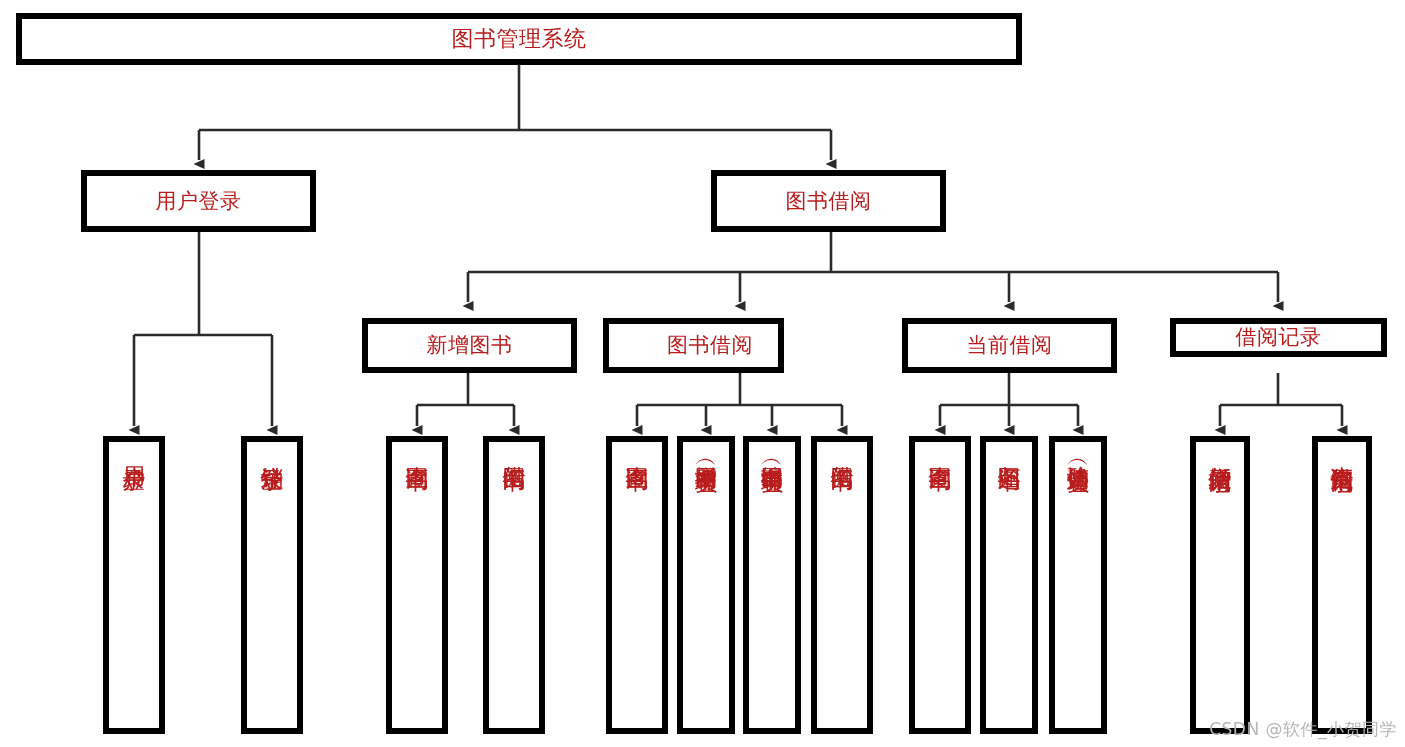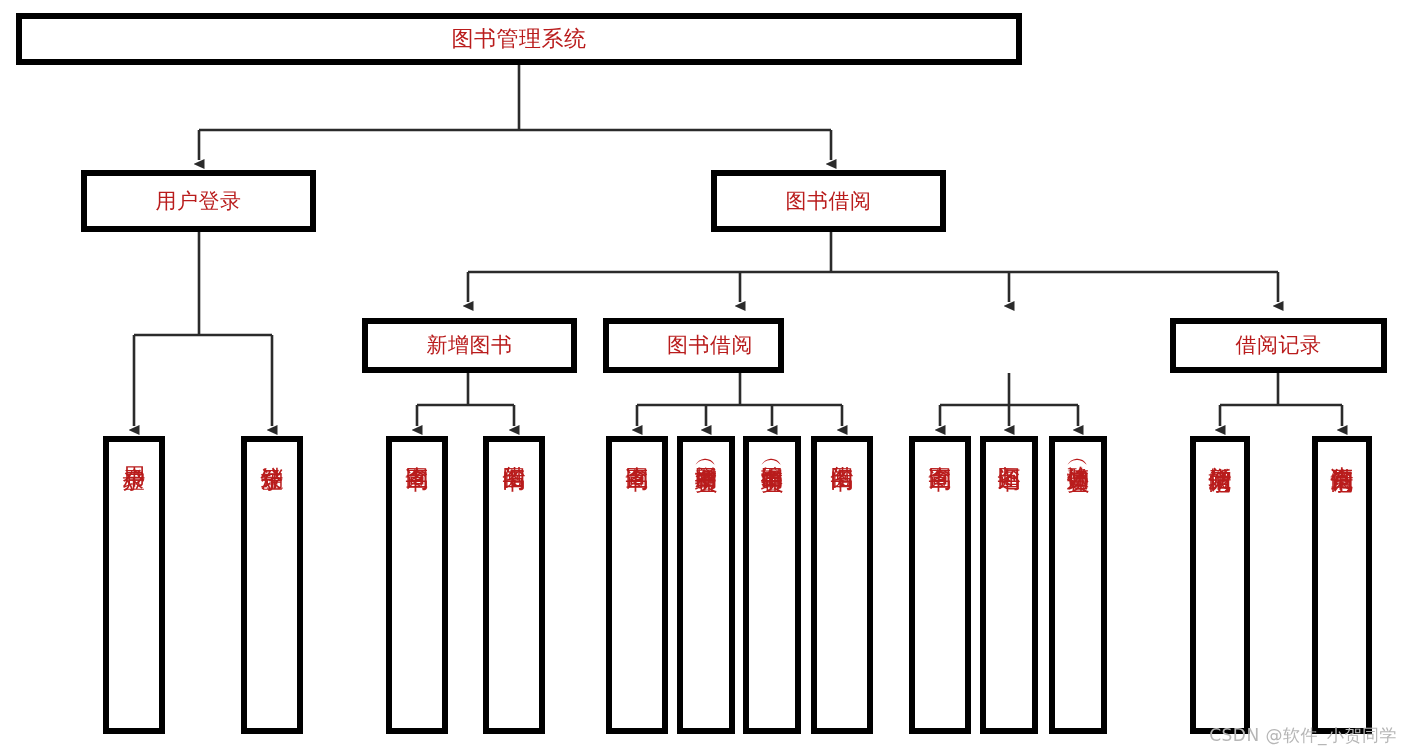--- a/index.html
+++ b/index.html
@@ -62,21 +62,21 @@
     line-height: 1.18;
     letter-spacing: 1px;
     white-space: pre-line;
   }
   .node.v.tall .lbl {
     font-size: 22px;
   }
   .watermark {
     position: absolute;
     right: 8px;
-    bottom: 0;
+    bottom: 6px;
     font-size: 17px;
     color: #b6b6b6;
     letter-spacing: 0.5px;
     white-space: nowrap;
   }
 </style>
 </head>
 <body>
 
 <div id="canvas">
@@ -141,21 +141,24 @@
   <div class="node h" style="left:711px; top:170px; width:235px; height:62px;">
     <span class="lbl">图书借阅</span>
   </div>
 
   <div class="node h" style="left:362px; top:318px; width:215px; height:55px;">
     <span class="lbl">新增图书</span>
   </div>
   <div class="node h" style="left:603px; top:318px; width:181px; height:55px;padding-left:33px;">
     <span class="lbl">图书借阅</span>
   </div>
-  <div class="node h" style="left:1170px; top:318px; width:217px; height:55px;">
+  <div class="node h" style="left:902px; top:318px; width:215px; height:55px;">
+    <span class="lbl">当前借阅</span>
+  </div>
+  <div class="node h" style="left:1170px; top:318px; width:217px; height:39px;">
     <span class="lbl">借阅记录</span>
   </div>
 
   <div class="node v" style="left:103px; top:436px; width:62px; height:298px;">
     <span class="lbl">用户登录</span>
   </div>
   <div class="node v" style="left:241px; top:436px; width:62px; height:298px;">
     <span class="lbl">注销登录</span>
   </div>
 

